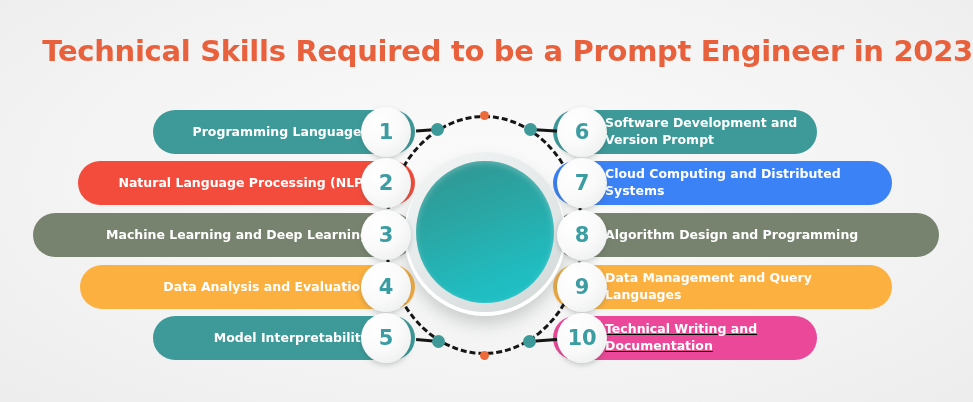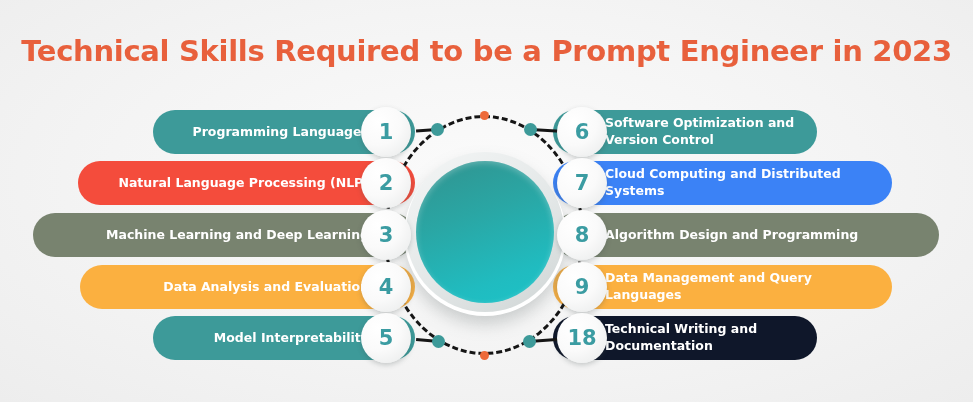--- a/index.html
+++ b/index.html
@@ -17,21 +17,21 @@
   #infographic {
     position: absolute;
     inset: 0;
   }
   
   .title {
     position: absolute;
     top: 34px;
     left: 0;
     width: 973px;
-    text-align: center;
+    text-align: right;
     font-size: 29px;
     font-weight: bold;
     letter-spacing: -0.3px;
     color: #E8603C;
     font-family: "DejaVu Sans", sans-serif;
     white-space: nowrap;
   }
   
   .row {
     position: absolute;
@@ -192,21 +192,21 @@
         <div class="badge">4</div>
       </div>
       <div class="row left" style="top: 316px; left: 135px; width: 280px;">
         <div class="bar" style="background: rgb(61, 154, 153); width: 262px;">
           <div class="bar-label">Model Interpretability</div>
         </div>
         <div class="badge">5</div>
       </div>
       <div class="row right" style="top: 110px; left: 553px; width: 282px;">
         <div class="bar" style="background: rgb(61, 154, 153); width: 264px;">
-          <div class="bar-label">Software Optimization and Version Control</div>
+          <div class="bar-label">Software Development and Version Prompt</div>
         </div>
         <div class="badge">6</div>
       </div>
       <div class="row right" style="top: 161px; left: 553px; width: 357px;">
         <div class="bar" style="background: #3b82f6; width: 339px;">
           <div class="bar-label">Cloud Computing and Distributed Systems</div>
         </div>
         <div class="badge">7</div>
       </div>
       <div class="row right" style="top: 213px; left: 553px; width: 404px;">
@@ -215,24 +215,24 @@
         </div>
         <div class="badge">8</div>
       </div>
       <div class="row right" style="top: 265px; left: 553px; width: 357px;">
         <div class="bar" style="background: rgb(251, 176, 64); width: 339px;">
           <div class="bar-label">Data Management and Query Languages</div>
         </div>
         <div class="badge">9</div>
       </div>
       <div class="row right" style="top: 316px; left: 553px; width: 282px;">
-        <div class="bar" style="background: #0f172a; width: 264px;">
+        <div class="bar" style="background: #ec4899; width: 264px; text-decoration: underline;">
           <div class="bar-label">Technical Writing and Documentation</div>
         </div>
-        <div class="badge">18</div>
+        <div class="badge">10</div>
       </div>
     </div>
 
   <div class="center-wrap">
     <div class="disc-shadow"></div>
     <div class="disc-ring"></div>
     <div class="disc-core"></div>
     <div class="dashed-ring"></div>
     <div id="ring-dots">
         <div class="stem" style="width: 21.154px; transform: rotate(176.075deg); left: 59.0528px; top: 15.5463px;"></div>

